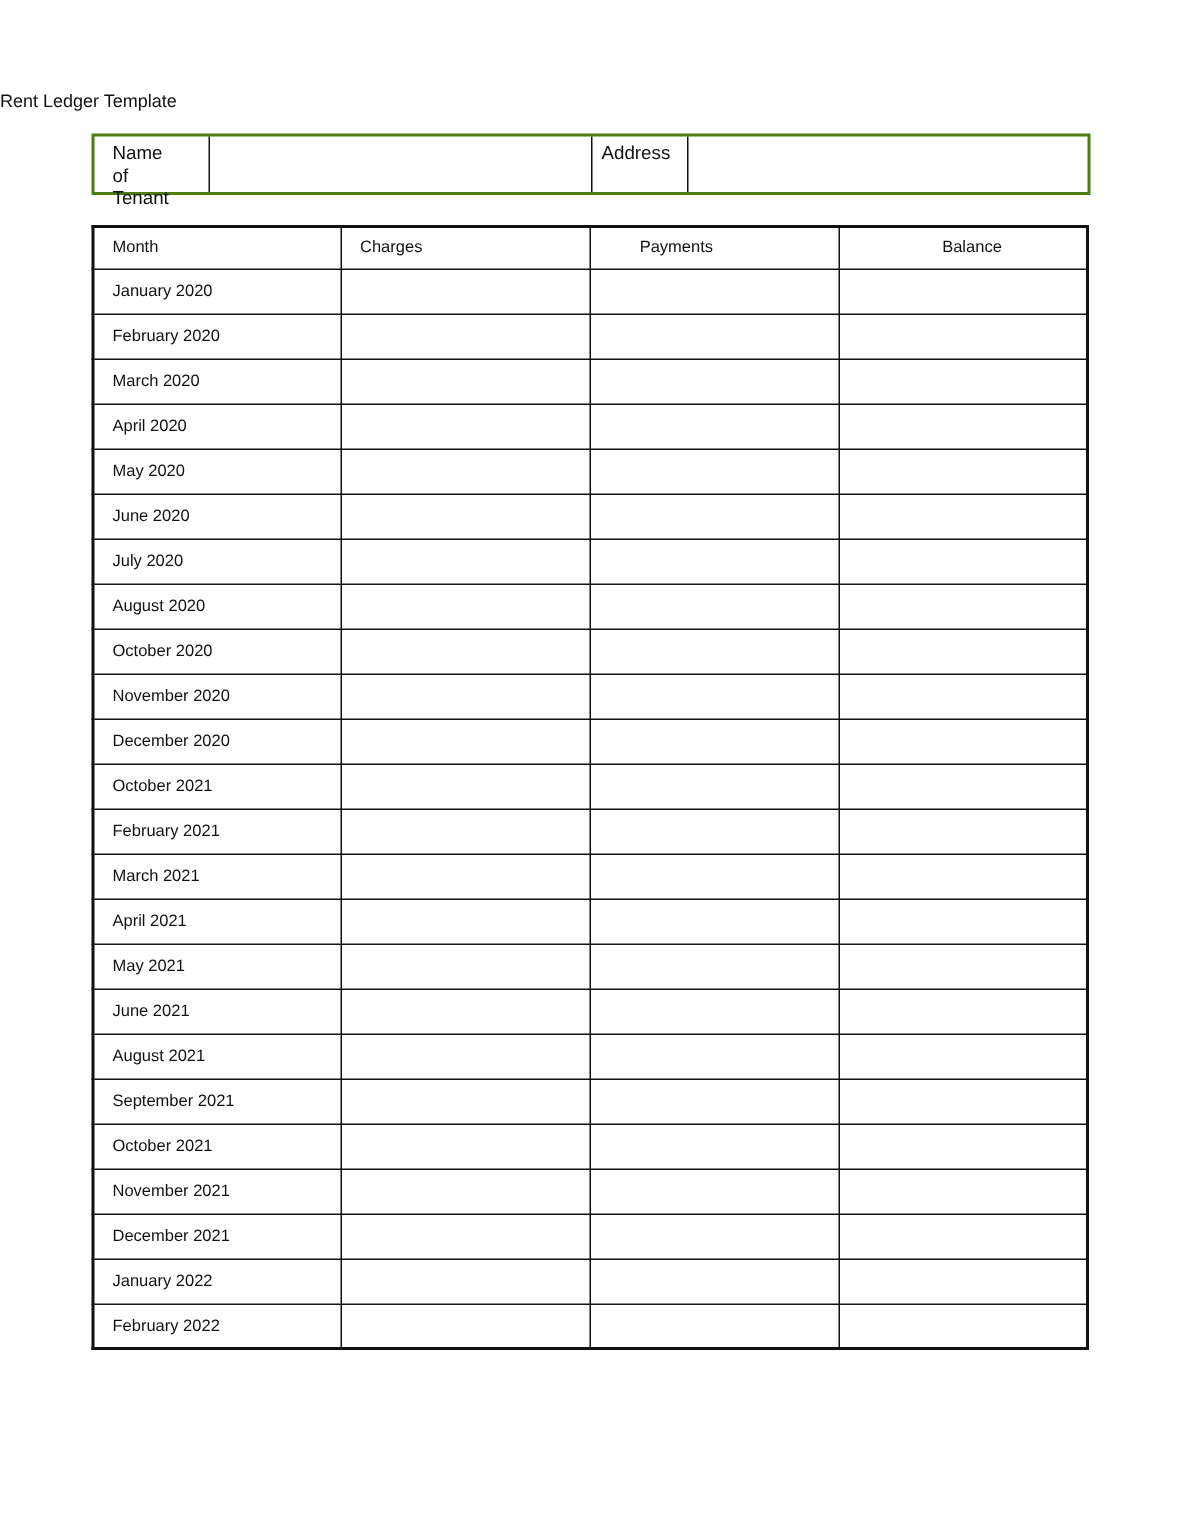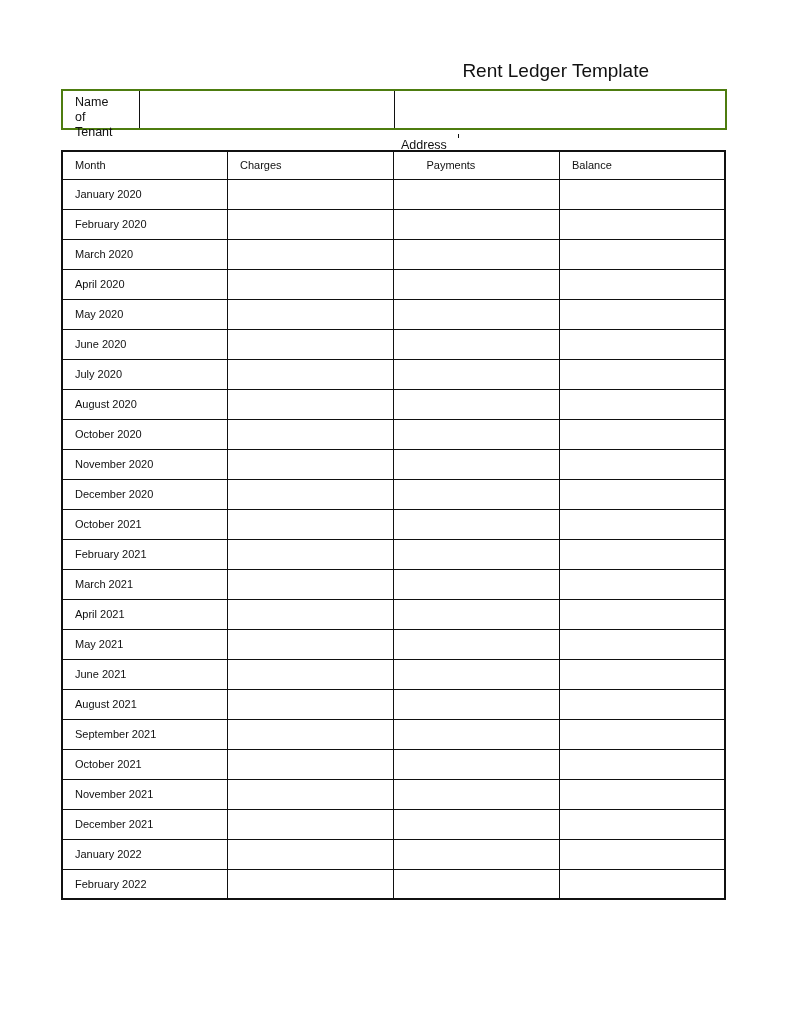--- a/index.html
+++ b/index.html
@@ -1,31 +1,31 @@
 <!DOCTYPE html>
 <html><head>
 <meta charset="utf-8">
 <style>
   html, body { margin:0; padding:0; background:#ffffff; }
   body { width:790px; height:1022px; position:relative; font-family:"Liberation Sans", sans-serif; color:#111; }
-  .title { position:absolute; left:0; width:649px; top:60px; text-align:right; font-size:19px; }
+  .title { position:absolute; left:0; width:649px; top:60px; text-align:left; font-size:12px; }
   .info { position:absolute; left:61px; top:89px; width:666px; height:41px; border:2px solid #4d7c0f; box-sizing:border-box; display:flex; }
   .info > div { box-sizing:border-box; font-size:12.5px; line-height:15px; padding:4px 0 0 0; }
   .info .lbl1 { width:77px; border-right:1.5px solid #111; padding-left:12px; }
   .info .val1 { width:255px; border-right:1.5px solid #111; }
-  .info .lbl2 { width:64px; border-right:1.5px solid #111; padding-left:6px;margin-top:43px; }
+  .info .lbl2 { width:64px; border-right:1.5px solid #111; padding-left:6px; }
   .info .val2 { flex:1; }
   table.ledger { position:absolute; left:61px; top:150px; width:665px; border-collapse:collapse; font-size:11px; }
   table.ledger th, table.ledger td { border:1.5px solid #111; text-align:left; font-weight:normal; padding:0 0 0 12px; box-sizing:border-box; }
   table.ledger thead th { height:28px; }
   table.ledger tbody td { height:30px; }
   table.ledger th:nth-child(1), table.ledger td:nth-child(1) { width:166px; }
   table.ledger th:nth-child(2), table.ledger td:nth-child(2) { width:167px; }
   table.ledger th:nth-child(3), table.ledger td:nth-child(3) { width:166px;padding-left:32px; }
-  table.ledger th:nth-child(4), table.ledger td:nth-child(4) { width:166px; }
+  table.ledger th:nth-child(4), table.ledger td:nth-child(4) { width:166px;text-align:center; }
   table.ledger { border:2px solid #111; }
 </style>
 </head>
 <body>
 
 <div class="title">Rent Ledger Template</div>
 
 <div class="info">
   <div class="lbl1" style="width: 77px; word-spacing: 40px;">Name of Tenant</div>
   <div class="val1"></div>

